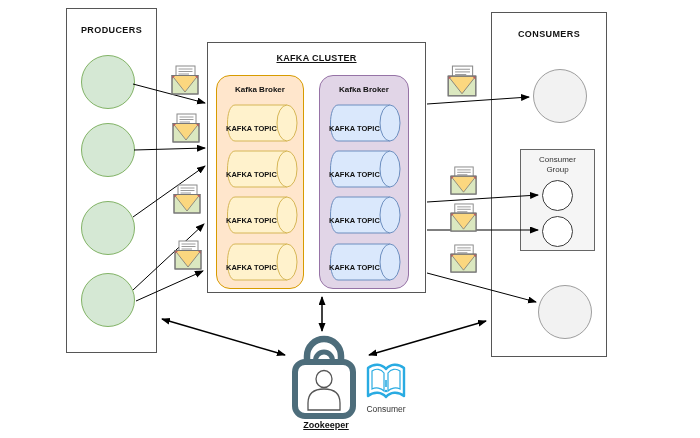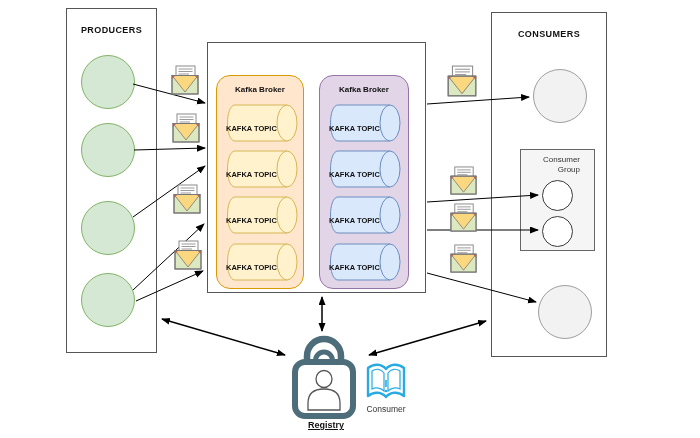--- a/index.html
+++ b/index.html
@@ -23,21 +23,21 @@
   .broker-title{position:absolute;top:9px;left:0;width:100%;text-align:center;
     font-size:8px;font-weight:bold;color:#111;}
   .topic{position:absolute;left:4px;width:78px;height:48px;}
   .topic svg{position:absolute;left:0;top:0;}
   .broker-orange .cyl{fill:#fff2cc;stroke:#d6b656;stroke-width:1;}
   .broker-purple .cyl{fill:#dae8fc;stroke:#6c8ebf;stroke-width:1;}
   .topic-label{position:absolute;left:5px;top:50%;transform:translateY(-50%);
     font-size:7.5px;font-weight:bold;color:#111;white-space:nowrap;}
   .cg-box{position:absolute;left:520px;top:149px;width:75px;height:102px;
     background:#f5f5f5;border:1px solid #666;box-sizing:border-box;}
-  .cg-title{position:absolute;top:5px;left:0;right:0;padding:0 14px;text-align:right;
+  .cg-title{position:absolute;top:5px;left:0;right:0;padding:0 14px;text-align:center;
     font-size:8px;color:#333;line-height:1.3;}
   .icon{position:absolute;}
   .zk-label{position:absolute;left:291px;top:420px;width:70px;text-align:center;
     font-size:9px;font-weight:bold;text-decoration:underline;color:#111;}
   .reg-label{position:absolute;left:362px;top:404px;width:48px;text-align:center;
     font-size:8.5px;color:#333;}
   svg.overlay{position:absolute;left:0;top:0;pointer-events:none;}
 </style>
 </head>
 <body>
@@ -62,20 +62,21 @@
 
   <div class="frame" style="left:66px;top:8px;width:91px;height:345px;">
     <div class="panel-title" style="top:16px;">PRODUCERS</div>
   </div>
   <div class="circle prod-circle" style="left:81px;top:55px;"></div>
   <div class="circle prod-circle" style="left:81px;top:123px;"></div>
   <div class="circle prod-circle" style="left:81px;top:201px;"></div>
   <div class="circle prod-circle" style="left:81px;top:273px;"></div>
 
   <div class="frame" style="left:207px;top:42px;width:219px;height:251px;">
+    <div class="cluster-title">KAFKA CLUSTER</div>
 
     <div class="broker broker-orange">
       <div class="broker-title">Kafka Broker</div>
       <div class="topic" style="top:28px;">
         <svg width="78" height="38" viewBox="0 0 78 38">
           <path class="cyl" d="M66,1 H14 C4,1 4,37 14,37 H66 Z"></path>
             <ellipse class="cyl" cx="66" cy="19" rx="10" ry="18"></ellipse>
         </svg>
         <span class="topic-label">KAFKA TOPIC</span>
       </div>
@@ -199,21 +200,21 @@
       <use href="#sym-envelope"></use>
     </svg>
 
   <svg class="icon" style="left:291px;top:330px;" width="70" height="90" viewBox="0 0 70 90">
     <path d="M16,38 V26 A17,17 0 0 1 50,26 V38" fill="none" stroke="#4d6d7b" stroke-width="6.5"></path>
     <path d="M24.5,38 V30.5 A8.5,8.5 0 0 1 41.5,30.5 V38" fill="none" stroke="#4d6d7b" stroke-width="5"></path>
     <rect x="4" y="32" width="58" height="54" rx="10" fill="#ffffff" stroke="#4d6d7b" stroke-width="6"></rect>
     <path d="M17,80 V73 C17,62 24,59 33,59 C42,59 49,62 49,73 V80 Z" fill="#ffffff" stroke="#555555" stroke-width="1.3"></path>
     <ellipse cx="33" cy="49" rx="8" ry="8.5" fill="#ffffff" stroke="#555555" stroke-width="1.3"></ellipse>
   </svg>
-  <div class="zk-label">Registry</div>
+  <div class="zk-label">Zookeeper</div>
 
   <svg class="icon" style="left:364px;top:360px;" width="44" height="44" viewBox="0 0 44 44">
     <path d="M4,8 C10,3 18,4 22,9 C26,4 34,3 40,8 L40,36 C34,31 26,32 22,37 C18,32 10,31 4,36 Z" fill="#ffffff" stroke="#29abe2" stroke-width="2.4" stroke-linejoin="round"></path>
     <path d="M8,11 C12,8 17,9 20,13 L20,31 C17,28 12,27 8,29 Z" fill="none" stroke="#29abe2" stroke-width="1.2"></path>
     <path d="M36,11 C32,8 27,9 24,13 L24,31 C27,28 32,27 36,29 Z" fill="none" stroke="#29abe2" stroke-width="1.2"></path>
     <line x1="22" y1="20" x2="22" y2="27" stroke="#29abe2" stroke-width="1.6"></line>
     <circle cx="22" cy="31" r="1.3" fill="#29abe2"></circle>
   </svg>
   <div class="reg-label">Consumer</div>
 

